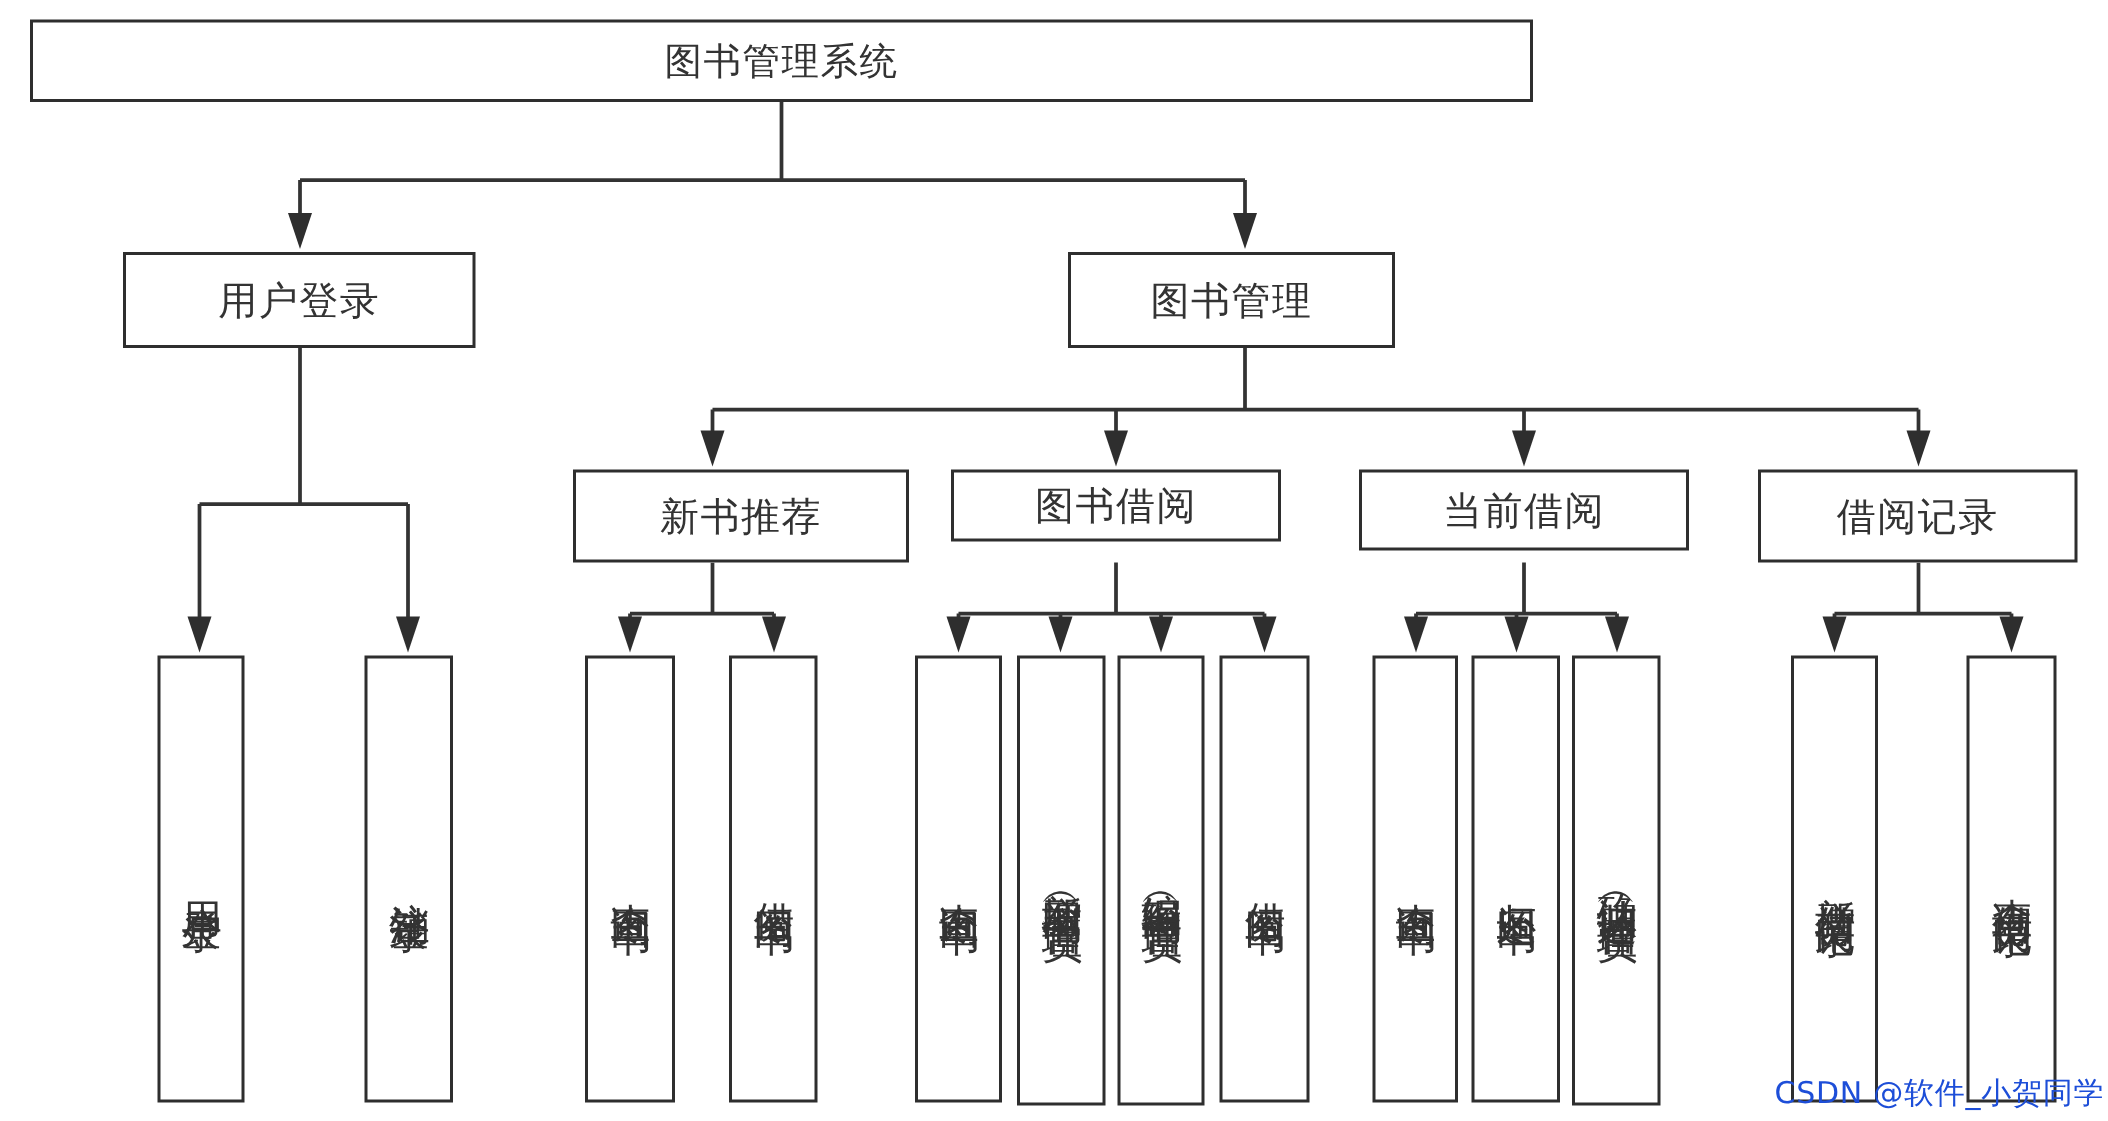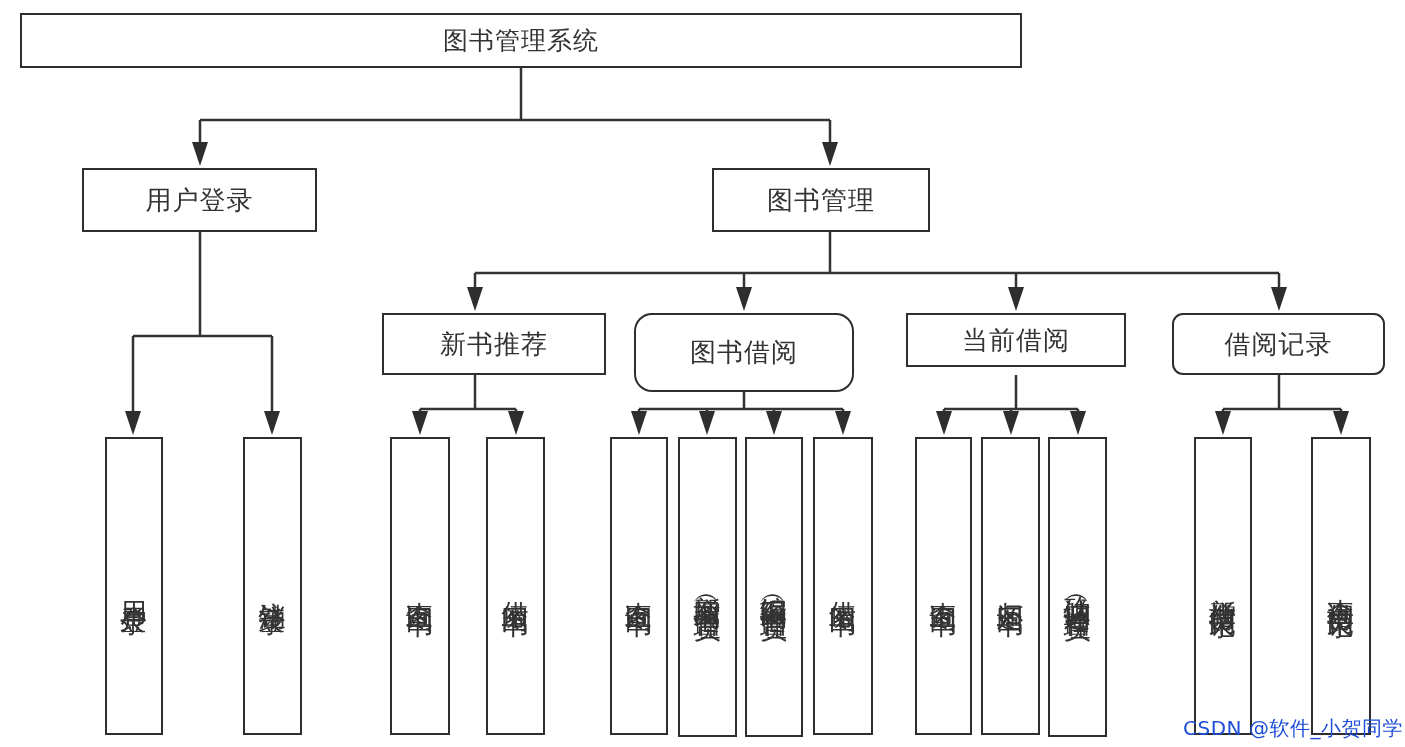--- a/index.html
+++ b/index.html
@@ -115,23 +115,23 @@
       <path d="M1341,435 l-8,-24 h16 z"></path>
     </g>
   </svg>
 
   <div class="node root-node" style="left:20px; top:13px; width:1002px; height:55px;">图书管理系统</div>
 
   <div class="node h-node" style="left:82px; top:168px; width:235px; height:64px;">用户登录</div>
   <div class="node h-node" style="left:712px; top:168px; width:218px; height:64px;">图书管理</div>
 
   <div class="node h-node" style="left:382px; top:313px; width:224px; height:62px;">新书推荐</div>
-  <div class="node h-node" style="left:634px; top:313px; width:220px; height:79px;border-radius:18px;">图书借阅</div>
+  <div class="node h-node" style="left:634px; top:313px; width:220px; height:48px;">图书借阅</div>
   <div class="node h-node" style="left:906px; top:298px; width:220px; height:54px;margin-top:15px;">当前借阅</div>
-  <div class="node h-node" style="left:1172px; top:313px; width:213px; height:62px;border-radius:11px;">借阅记录</div>
+  <div class="node h-node" style="left:1172px; top:313px; width:213px; height:62px;">借阅记录</div>
 
   <div class="node v-node" style="left:105px; top:437px; width:58px; height:298px;">
     <span>用户登录</span>
   </div>
   <div class="node v-node" style="left:243px; top:437px; width:59px; height:298px;">
     <span>注销登录</span>
   </div>
 
   <div class="node v-node" style="left:390px; top:437px; width:60px; height:298px;">
     <span>查询图书</span>

